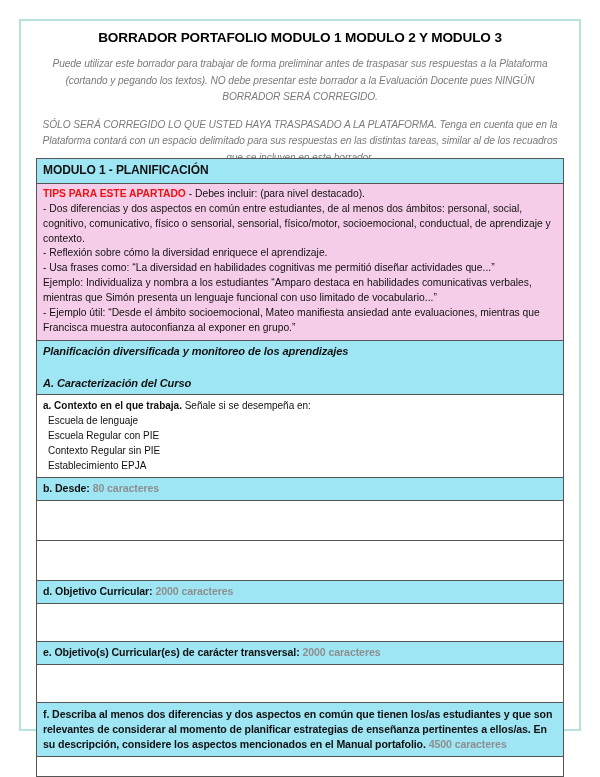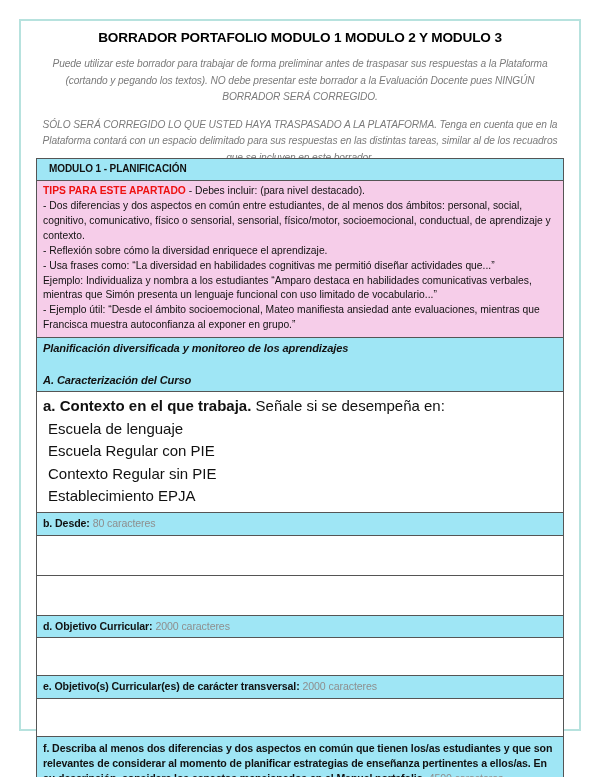--- a/index.html
+++ b/index.html
@@ -79,22 +79,22 @@
     line-height: 1.4;
   }
   .row:last-child { border-bottom: none; }
 
   .cyan { background: #9fe6f5; }
   .pink { background: #f6cde9; }
   .white { background: #ffffff; }
 
   .row.module-head {
     font-weight: bold;
-    font-size: 10px;
-    padding: 3px 5px 4px 12px;
+    font-size: 12px;
+    padding: 3px 5px 4px 6px;
     letter-spacing: -0.1px;
   }
 
   .row.tips {
     padding: 3px 6px 4px 6px;
     line-height: 1.45;
   }
   .tips-label {
     color: #ee1111;
     font-weight: bold;
@@ -109,32 +109,32 @@
     font-size: 11.1px;
     padding: 3px 5px 3px 6px;
     letter-spacing: -0.1px;
     font-style: italic;
   }
   .row.subhead .l2 { display: block; margin-top: 16px; }
 
   .row.context {
     padding: 3px 5px 4px 6px;
     line-height: 1.5;
-    font-size: 15px;
+    font-size: 10px;
   }
   .context-title { font-weight: bold; }
   .opt { display: block; padding-left: 5px; }
 
   .field-head {
     font-size: 10.6px;
     padding: 3px 5px 4px 6px;
     letter-spacing: -0.1px;
   }
   .field-head .lbl { font-weight: bold; color: #111111; }
-  .field-head .cnt { color: #8e8e8e; font-weight: normal; }
+  .field-head .cnt { color: #8e8e8e; font-weight: bold; }
 
   .answer-box { height: 40px; }
   .answer-box.small { height: 38px; }
   .answer-box.last { height: 19px; }
 
   .field-head.f-long {
     line-height: 1.42;
     padding: 4px 6px 4px 6px;
   }
 </style>

